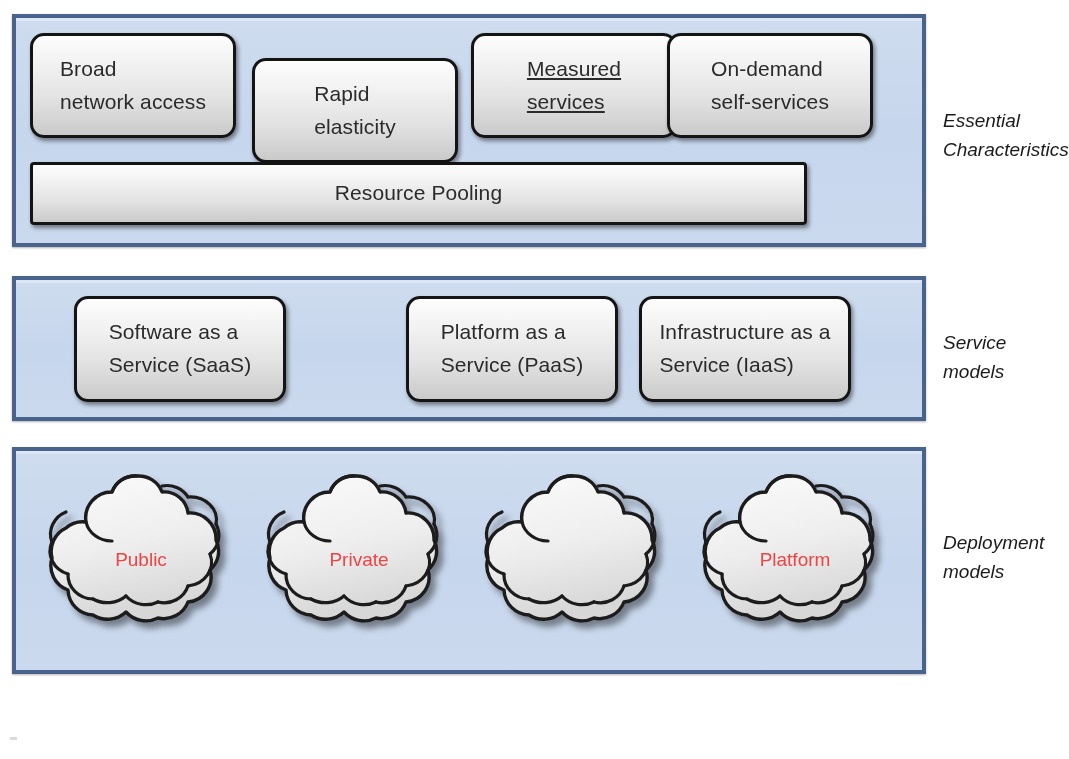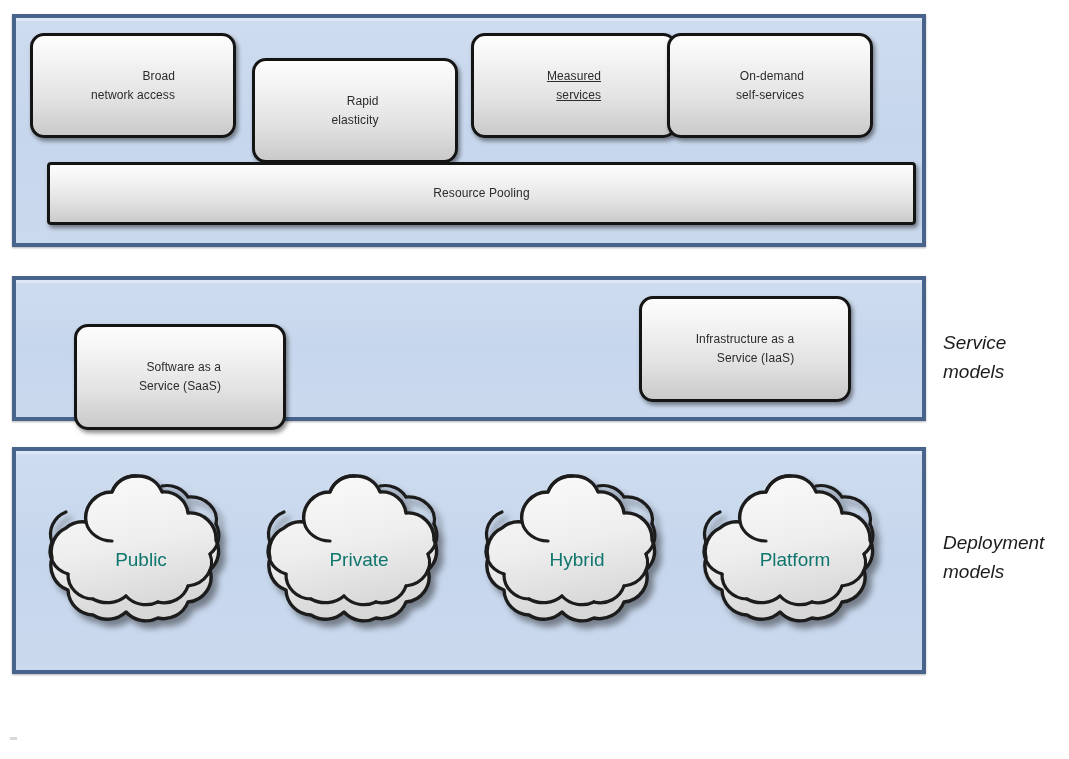--- a/index.html
+++ b/index.html
@@ -57,47 +57,47 @@
     background: linear-gradient(180deg,
                 #fdfdfd 0%,
                 #f2f2f2 28%,
                 #e3e3e3 62%,
                 #d2d2d2 88%,
                 #cacaca 100%);
     box-shadow: 2px 3px 4px rgba(0,0,0,0.45);
     display: flex;
     align-items: center;
     justify-content: center;
-    text-align: right;
+    text-align: left;
     color: #2b2b2b;
-    font-size: 12px;
+    font-size: 21px;
     line-height: 1.55;
     letter-spacing: 0.1px;
     font-family: "Liberation Sans", sans-serif;
   }
   .rbox .lbl { display: block; padding: 0 6px; }
 
   
   .ec-box { top: 33px; height: 105px; width: 206px; }
   #ec-box-0 { left: 30px;  }
   #ec-box-1 { left: 252px; margin-top: 25px; }
   #ec-box-2 { left: 471px; text-decoration: underline; }
   #ec-box-3 { left: 667px; }
 
   #resource-pooling-box {
-    left: 47px;
+    left: 30px;
     top: 162px;
-    width: 869px;
+    width: 777px;
     height: 63px;
     border-radius: 4px;
   }
 
   
   .sm-box { top: 296px; height: 106px; width: 212px; }
-  #sm-box-0 { left: 74px; margin-top: 28px;  }
+  #sm-box-0 { left: 74px;  }
   #sm-box-1 { left: 406px; }
   #sm-box-2 { left: 639px; }
 
   
   .cloud {
     position: absolute;
     top: 470px;
     width: 230px;
     height: 180px;
   }
@@ -108,21 +108,21 @@
 
   .cloud svg { display: block; width: 100%; height: 100%; overflow: visible; }
 
   .cloud-label {
     position: absolute;
     left: 0; right: 0;
     top: 50%;
     transform: translateY(-50%);
     text-align: center;
     font-size: 19px;
-    color: #0f766e;
+    color: #ef4444;
     font-family: "Liberation Sans", sans-serif;
     pointer-events: none;
   }
 
   
   .side-label {
     position: absolute;
     font-family: "Liberation Sans", sans-serif;
     font-style: italic;
     font-size: 19px;
@@ -176,30 +176,40 @@
     <span class="lbl">
       <span>On-demand</span><br>
       <span>self-services</span>
     </span>
   </div>
 
   <div class="rbox" id="resource-pooling-box">
     <span class="lbl">Resource Pooling</span>
   </div>
 
+  <div class="side-label" id="side-label-essential">
+    <span class="l1">Essential</span>
+    <span class="l2">Characteristics</span>
+  </div>
 
   <div class="panel" id="panel-service"></div>
 
   <div class="rbox sm-box" id="sm-box-0">
     <span class="lbl">
       <span>Software as a</span><br>
       <span>Service (SaaS)</span>
     </span>
   </div>
 
+  <div class="rbox sm-box" id="sm-box-1">
+    <span class="lbl">
+      <span>Platform as a</span><br>
+      <span>Service (PaaS)</span>
+    </span>
+  </div>
 
   <div class="rbox sm-box" id="sm-box-2">
     <span class="lbl">
       <span>Infrastructure as a</span><br>
       <span>Service (IaaS)</span>
     </span>
   </div>
 
   <div class="side-label" id="side-label-service">
     <span class="l1">Service</span>
@@ -342,21 +352,20 @@
           <path d="M162,116 a26,24 0 0 0 22,-32"></path>
           <path d="M132,132 a25,24 0 0 0 30,-16"></path>
           <path d="M100,126 a26,24 0 0 0 32,6"></path>
           <path d="M67,129 a27,24 0 0 0 33,-3"></path>
           <path d="M42,104 a26,24 0 0 0 25,25"></path>
           <path d="M26,72 a26,24 0 0 0 16,32"></path>
           <path d="M40,42 a26,24 0 0 0 -14,30"></path>
         </g>
       </g>
     </svg>
-    <span class="cloud-label">Hybrid</span>
   </div>
 
   <div class="cloud" id="cloud-3">
     <svg viewBox="0 0 230 180" xmlns="http://www.w3.org/2000/svg" aria-hidden="true">
       <defs>
         <linearGradient id="cg3" x1="0" y1="0" x2="0.25" y2="1">
           <stop offset="0%" stop-color="#fbfbfb"></stop>
           <stop offset="55%" stop-color="#eeeeee"></stop>
           <stop offset="100%" stop-color="#d7d7d7"></stop>
         </linearGradient>

